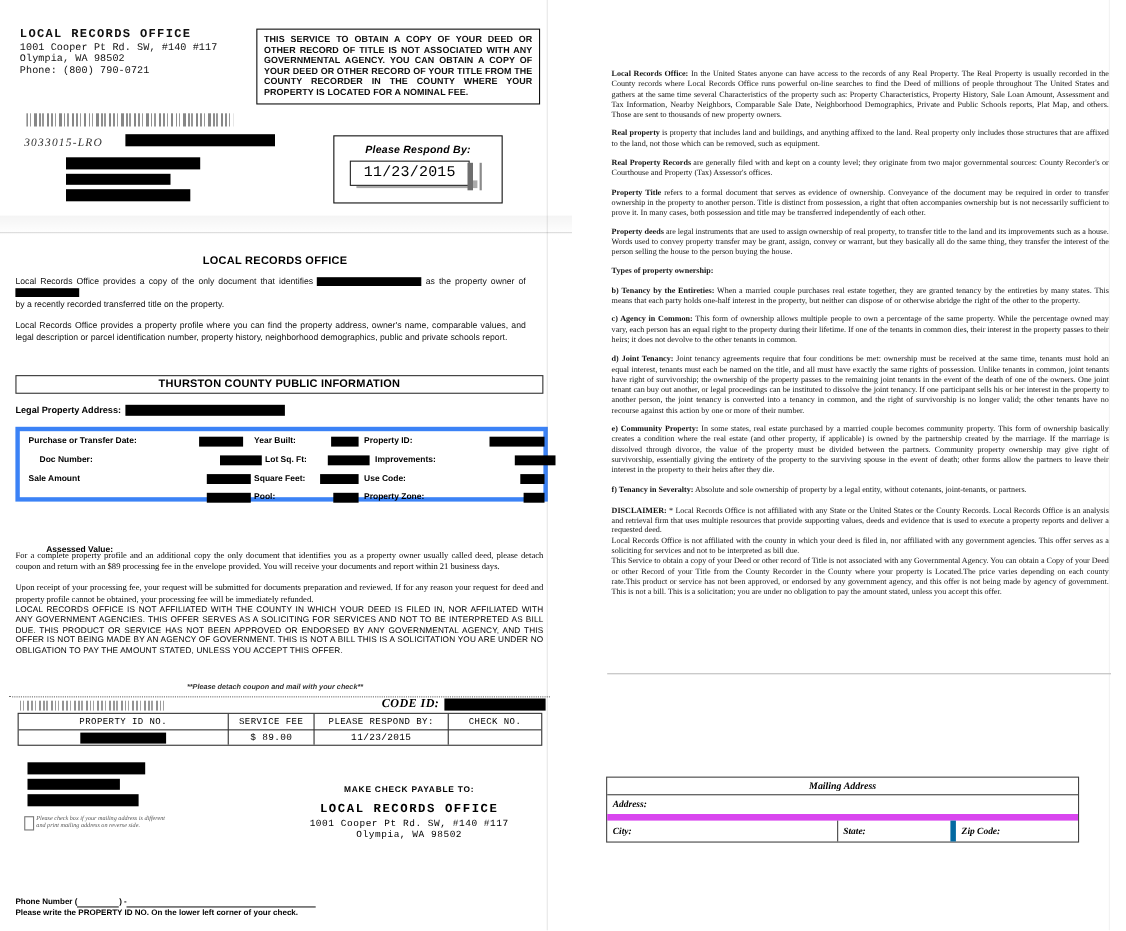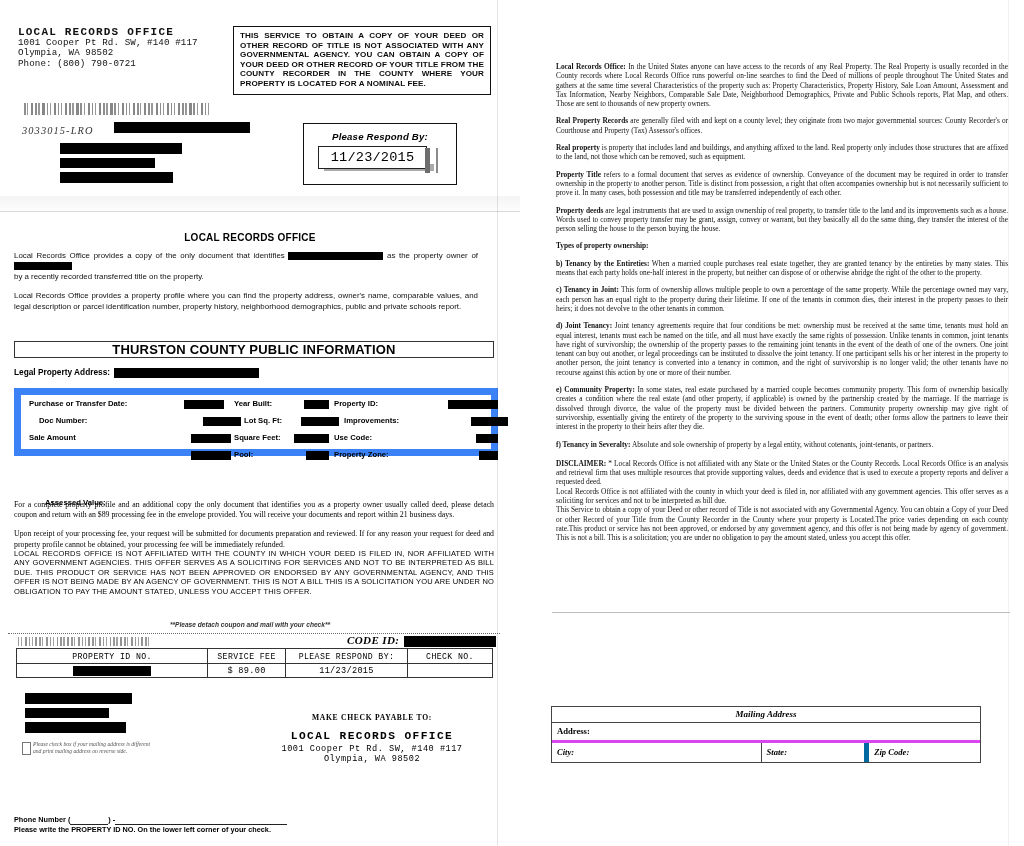--- a/index.html
+++ b/index.html
@@ -58,26 +58,26 @@
 
   .lro-head{position:absolute;left:0;width:500px;top:232px;text-align:center;
             font-size:10px;font-weight:bold;letter-spacing:.25px;}
 
   .body-col{position:absolute;left:14px;width:480px;}
   .body-col p{margin:0 16px 9px 0;font-size:7.9px;line-height:10.4px;text-align:justify;color:#111;}
   .ib{display:inline-block;background:#000;vertical-align:middle;height:8px;}
 
   .county-bar{position:absolute;left:14px;top:341px;width:480px;height:17px;border:1px solid #333;
               box-sizing:border-box;}
-  .county-bar span{display:block;text-align:center;line-height:15px;font-size:13px;
+  .county-bar span{display:block;text-align:center;line-height:15px;font-size:10px;
                    font-weight:bold;letter-spacing:.2px;}
 
   .legal-addr{position:absolute;left:14px;top:367px;font-size:8.3px;font-weight:bold;}
 
-  .proptable{position:absolute;left:14px;top:388px;width:484px;height:68px;border:7px solid #3b82f6;
+  .proptable{position:absolute;left:14px;top:388px;width:484px;height:68px;border:4px solid #3b82f6;
              box-sizing:border-box;}
   .ptrow{position:absolute;left:0;right:0;height:17px;}
   .ptcell{position:absolute;font-size:7.7px;font-weight:bold;white-space:nowrap;}
 
   .fine{position:absolute;left:14px;width:480px;}
   .fine p{margin:0 0 9px 0;font-size:7.8px;line-height:10.2px;text-align:justify;}
   .legalblk{position:absolute;left:14px;width:480px;}
   .legalblk p{margin:0;font-size:7.5px;line-height:9.4px;text-align:justify;letter-spacing:.15px;}
 
   .detach{position:absolute;left:0;width:500px;top:621px;text-align:center;
@@ -98,21 +98,21 @@
   .coupon{position:absolute;left:16px;top:648px;width:477px;height:30px;border:1px solid #333;
           box-sizing:border-box;}
   .coupon .vdiv{position:absolute;top:0;bottom:0;width:1px;background:#333;}
   .coupon .hdiv{position:absolute;left:0;right:0;top:14px;height:1px;background:#333;}
   .coupon .ch{position:absolute;top:1px;height:13px;line-height:13px;text-align:center;
               font-family:"Liberation Mono",monospace;font-size:8.2px;letter-spacing:.4px;}
   .coupon .cv{position:absolute;top:15px;height:14px;line-height:14px;text-align:center;
               font-family:"Liberation Mono",monospace;font-size:8.6px;letter-spacing:.3px;}
 
   .payto{position:absolute;left:247px;top:713px;width:250px;text-align:center;}
-  .payto .t1{font-family:Liberation Serif, serif;font-size:7.6px;font-weight:bold;letter-spacing:.7px;}
+  .payto .t1{font-family:Liberation Sans, sans-serif;font-size:7.6px;font-weight:bold;letter-spacing:.7px;}
   .payto .t2{font-family:"Liberation Mono",monospace;font-size:11.2px;font-weight:bold;letter-spacing:1.4px;margin-top:8px;}
   .payto .t3{font-family:"Liberation Mono",monospace;font-size:8.6px;letter-spacing:.5px;margin-top:2px;}
   .payto .t4{font-family:"Liberation Mono",monospace;font-size:8.6px;letter-spacing:.5px;}
 
   .chkbox{position:absolute;left:22px;top:742px;width:7px;height:11px;border:1px solid #777;}
   .chknote{position:absolute;left:33px;top:741px;font-family:"Liberation Serif",serif;
            font-style:italic;font-size:5.6px;line-height:7px;color:#555;}
 
   .phone{position:absolute;left:14px;top:815px;font-size:7.3px;font-weight:bold;line-height:9.4px;}
   .phone u{text-decoration:none;border-bottom:1px solid #222;display:inline-block;}
@@ -121,22 +121,22 @@
   .right{position:absolute;left:548px;top:0;width:476px;height:846px;}
   .rcol{position:absolute;left:8px;top:62px;width:452px;}
   .rcol p{margin:0 0 8px 0;font-family:"Liberation Serif",serif;font-size:7.35px;
           line-height:9.3px;text-align:justify;color:#131313;}
   .rcol b{font-weight:bold;}
   .rule-r{position:absolute;left:4px;top:612px;width:458px;height:0;border-top:1px solid #bdbdbd;}
 
   .mail{position:absolute;left:3px;top:706px;width:430px;border:1px solid #444;box-sizing:border-box;}
   .mail .mh{height:15px;border-bottom:1px solid #444;text-align:center;line-height:15px;
             font-family:"Liberation Serif",serif;font-weight:bold;font-style:italic;font-size:9px;}
-  .mail .mr1{height:17px;border-bottom:3px solid #d946ef;padding-left:5px;line-height:17px;
-             font-family:"Liberation Serif",serif;font-weight:bold;font-size:8.6px;}
+  .mail .mr1{height:17px;border-bottom:6px solid #d946ef;padding-left:5px;line-height:17px;
+             font-family:"Liberation Serif",serif;font-weight:bold;font-style:italic;font-size:8.6px;}
   .mail .mr2{height:19px;display:flex;}
   .mail .mr2 div{padding-left:5px;line-height:19px;font-family:"Liberation Serif",serif;
                  font-weight:bold;font-style:italic;font-size:8.6px;}
   .mail .c1{width:50%;border-right:1px solid #444;}
   .mail .c2{width:24%;border-right:5px solid #0369a1;}
   .mail .c3{width:26%;}
 </style>
 </head>
 <body>
 
@@ -291,27 +291,27 @@
       <div>Please write the PROPERTY ID NO. On the lower left corner of your check.</div>
     </div>
   </div>
 
   <div class="fold" style="left:497px;"></div>
   <div class="fold" style="left:1008px;opacity:.55;"></div>
 
   <div class="right">
     <div class="rcol">
       <p><b>Local Records Office:</b><span> In the United States anyone can have access to the records of any Real Property. The Real Property is usually recorded in the County records where Local Records Office runs powerful on-line searches to find the Deed of millions of people throughout The United States and gathers at the same time several Characteristics of the property such as: Property Characteristics, Property History, Sale Loan Amount, Assessment and Tax Information, Nearby Neighbors, Comparable Sale Date, Neighborhood Demographics, Private and Public Schools reports, Plat Map, and others. Those are sent to thousands of new property owners.</span></p>
+      <p><b>Real property</b><span> is property that includes land and buildings, and anything affixed to the land.  Real property only includes those structures that are affixed to the land, not those which can be removed, such as equipment.</span></p>
       <p><b>Real Property Records</b><span> are generally filed with and kept on a county level; they originate from two major governmental sources: County Recorder's or Courthouse and Property (Tax) Assessor's offices.</span></p>
-      <p><b>Real property</b><span> is property that includes land and buildings, and anything affixed to the land.  Real property only includes those structures that are affixed to the land, not those which can be removed, such as equipment.</span></p>
       <p><b>Property Title</b><span> refers to a formal document that serves as evidence of ownership. Conveyance of the document may be required in order to transfer ownership in the property to another person. Title is distinct from possession, a right that often accompanies ownership but is not necessarily sufficient to prove it. In many cases, both possession and title may be transferred independently of each other.</span></p>
       <p><b>Property deeds</b><span> are legal instruments that are used to assign ownership of real property, to transfer title to the land and its improvements such as a house. Words used to convey property transfer may be grant, assign, convey or warrant, but they basically all do the same thing, they transfer the interest of the person selling the house to the person buying the house.</span></p>
       <p><b>Types of property ownership:</b><span></span></p>
       <p><b>b) Tenancy by the Entireties:</b><span> When a married couple purchases real estate together, they are granted tenancy by the entireties by many states. This means that each party holds one-half interest in the property, but neither can dispose of or otherwise abridge the right of the other to the property.</span></p>
-      <p><b>c) Tenancy in Joint:</b><span> This form of ownership allows multiple people to own a percentage of the same property. While the percentage owned may vary, each person has an equal right to the property during their lifetime. If one of the tenants in common dies, their interest in the property passes to their heirs; it does not devolve to the other tenants in common.</span></p>
+      <p><b>c) Agency in Common:</b><span> This form of ownership allows multiple people to own a percentage of the same property. While the percentage owned may vary, each person has an equal right to the property during their lifetime. If one of the tenants in common dies, their interest in the property passes to their heirs; it does not devolve to the other tenants in common.</span></p>
       <p><b>d) Joint Tenancy:</b><span> Joint tenancy agreements require that four conditions be met: ownership must be received at the same time, tenants must hold an equal interest, tenants must each be named on the title, and all must have exactly the same rights of possession. Unlike tenants in common, joint tenants have right of survivorship; the ownership of the property passes to the remaining joint tenants in the event of the death of one of the owners. One joint tenant can buy out another, or legal proceedings can be instituted to dissolve the joint tenancy. If one participant sells his or her interest in the property to another person, the joint tenancy is converted into a tenancy in common, and the right of survivorship is no longer valid; the other tenants have no recourse against this action by one or more of their number.</span></p>
       <p><b>e) Community Property:</b><span> In some states, real estate purchased by a married couple becomes community property. This form of ownership basically creates a condition where the real estate (and other property, if applicable) is owned by the partnership created by the marriage. If the marriage is dissolved through divorce, the value of the property must be divided between the partners. Community property ownership may give right of survivorship, essentially giving the entirety of the property to the surviving spouse in the event of death; other forms allow the partners to leave their interest in the property to their heirs after they die.</span></p>
       <p><b>f) Tenancy in Severalty:</b><span> Absolute and sole ownership of property by a legal entity, without cotenants, joint-tenants, or partners.</span></p>
 
       <p style="margin-top:10px;margin-bottom:0;"><b>DISCLAIMER:</b><span> * Local Records Office is not affiliated with any State or the United States or the County Records. Local Records Office is an analysis and retrieval firm that uses multiple resources that provide supporting values, deeds and evidence that is used to execute a property reports and deliver a requested deed.</span></p>
       <p style="margin-bottom:0;">Local Records Office is not affiliated with the county in which your deed is filed in, nor affiliated with any government agencies. This offer serves as a soliciting for services and not to be interpreted as bill due.</p>
       <p>This Service to obtain a copy of your Deed or other record of Title is not associated with any Governmental Agency. You can obtain a Copy of your Deed or other Record of your Title from the County Recorder in the County where your property is Located.The price varies depending on each county rate.This product or service has not been approved, or endorsed by any government agency, and this offer is not being made by agency of government. This is not a bill. This is a solicitation; you are under no obligation to pay the amount stated, unless you accept this offer.</p>
     </div>
 
     <div class="rule-r"></div>

